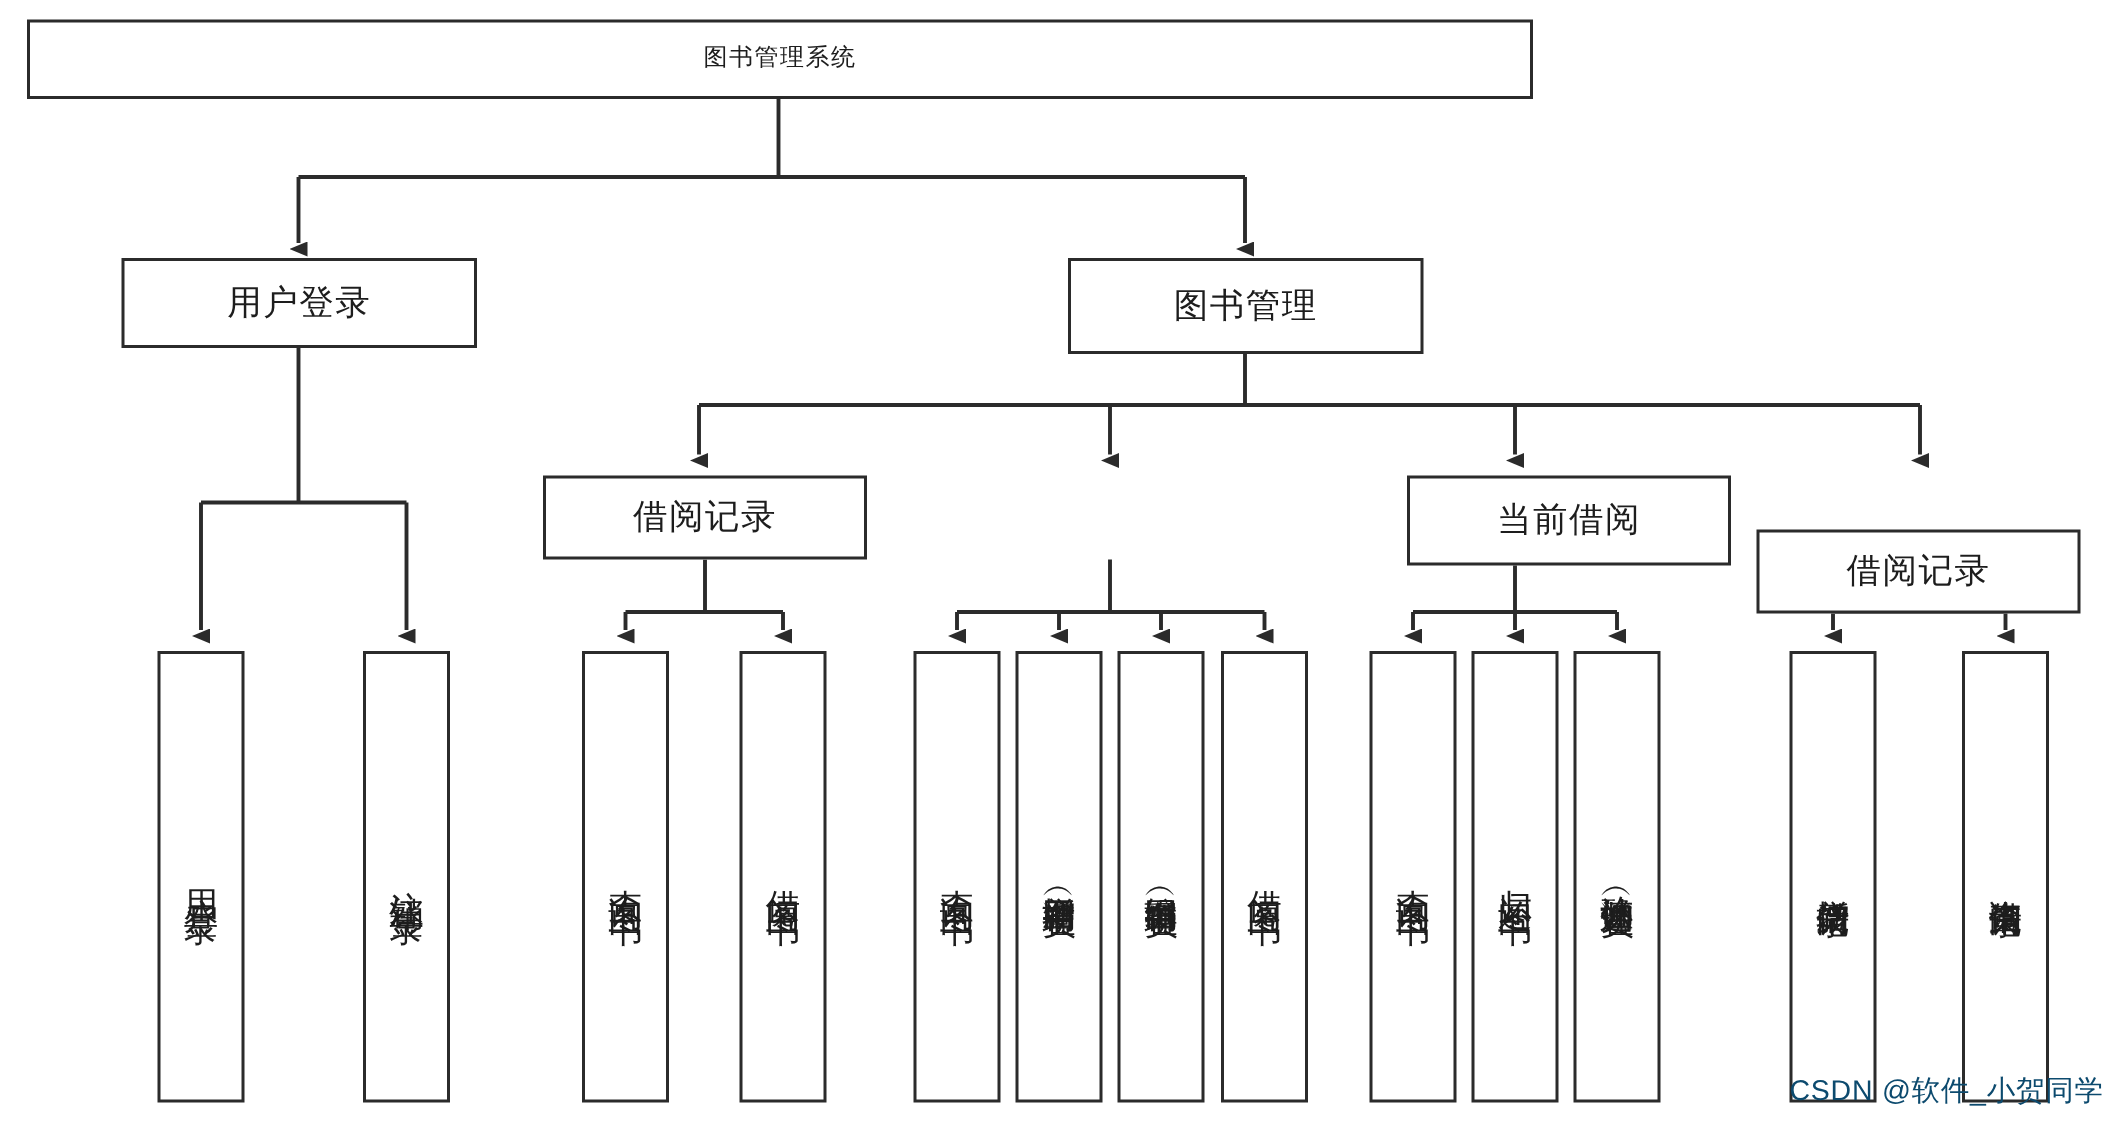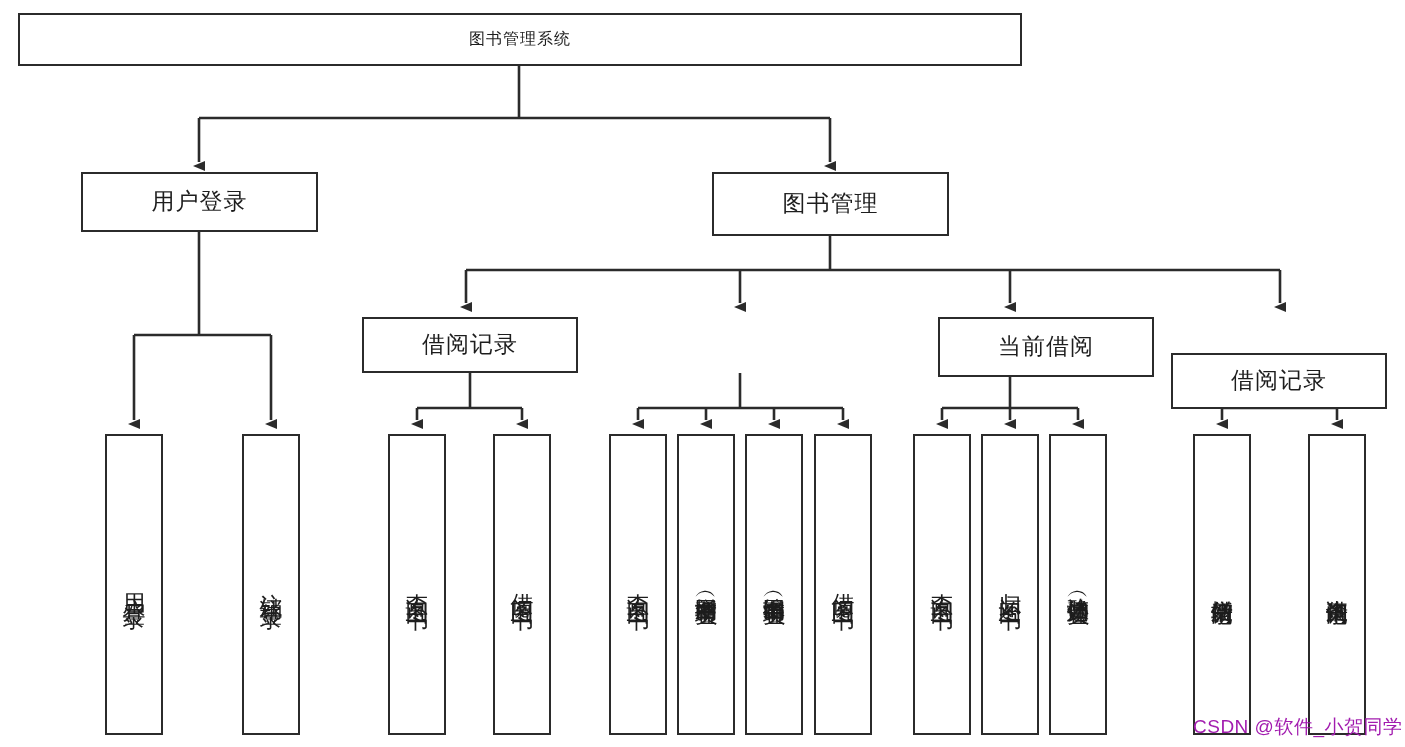--- a/index.html
+++ b/index.html
@@ -63,21 +63,21 @@
     letter-spacing: 5px;
     line-height: 1;
     white-space: nowrap;
   }
   .node.v.tight .lbl {
     letter-spacing: 1px;
     font-size: 22px;
   }
   .watermark {
     position: absolute;
-    color: #a21caf;
+    color: #0c4a6e;
     font-size: 19px;
     white-space: nowrap;
     letter-spacing: 0.5px;
   }
 </style>
 </head>
 <body>
 
 <div id="canvas">
 

